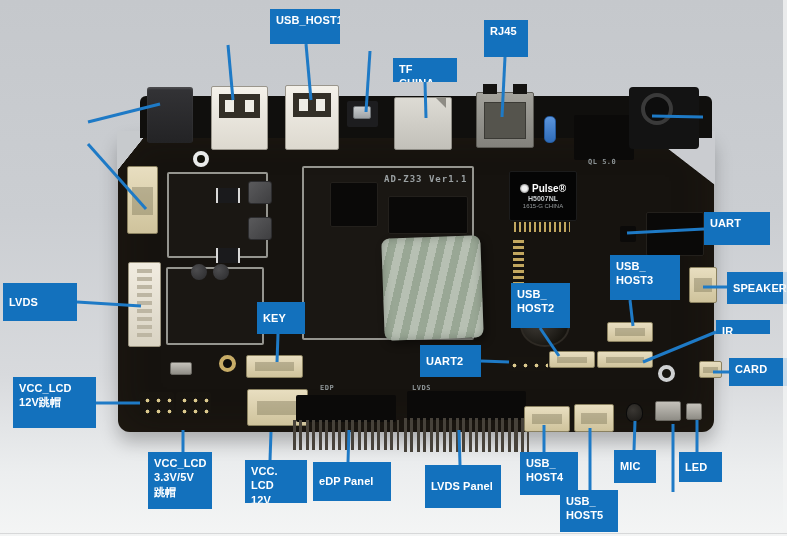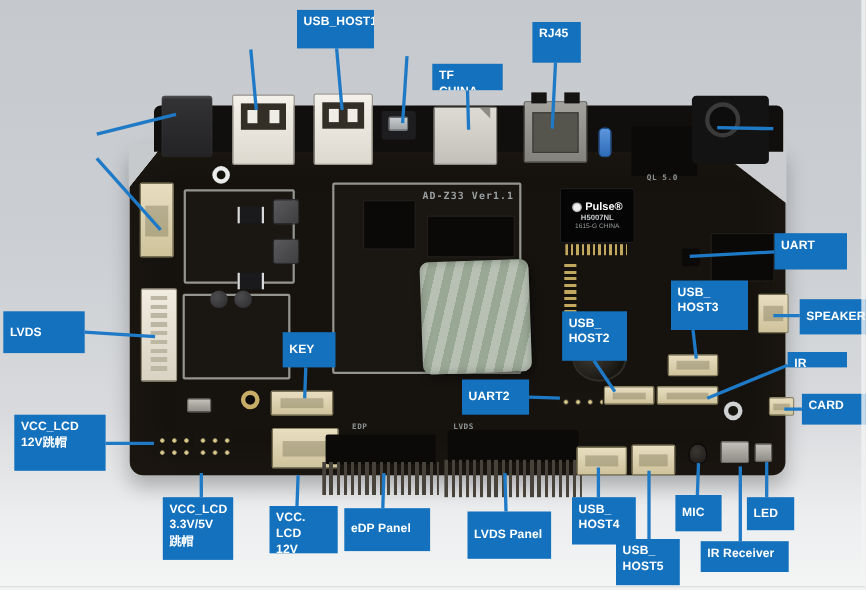--- a/index.html
+++ b/index.html
@@ -221,18 +221,17 @@
 跳帽</div>
   <div class="lbl" style="left:245px;top:460px;width:62px;height:43px">VCC. LCD
 12V</div>
   <div class="lbl" style="left:313px;top:462px;width:78px;height:39px;display:flex;align-items:center">eDP Panel</div>
   <div class="lbl" style="left:425px;top:465px;width:76px;height:43px;display:flex;align-items:center">LVDS Panel</div>
   <div class="lbl" style="left:520px;top:452px;width:58px;height:43px">USB_
 HOST4</div>
   <div class="lbl" style="left:560px;top:490px;width:58px;height:42px">USB_
 HOST5</div>
   <div class="lbl" style="left:614px;top:450px;width:42px;height:33px;display:flex;align-items:center">MIC</div>
-  <div class="lbl" style="left:637px;top:492px;width:80px;height:28px">IR Receiver</div>
   <div class="lbl" style="left:679px;top:452px;width:43px;height:30px;display:flex;align-items:center">LED</div>
 
   <div class="edge-strip"></div>
   <div class="bottom-hairline"></div>
 </div>
 
 </body></html>

